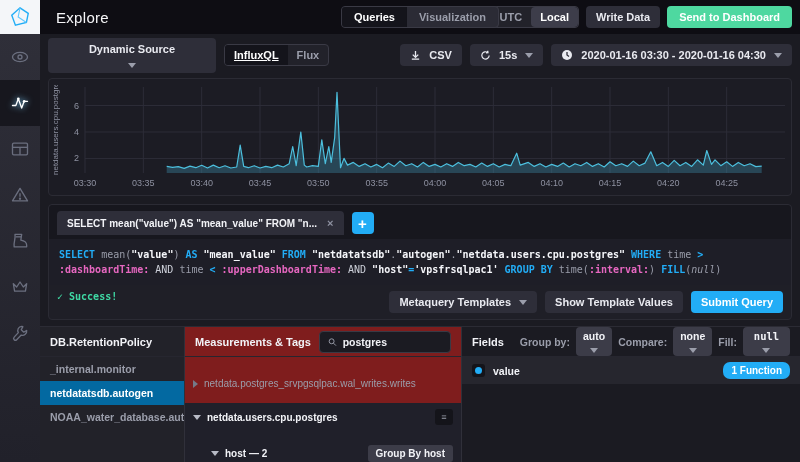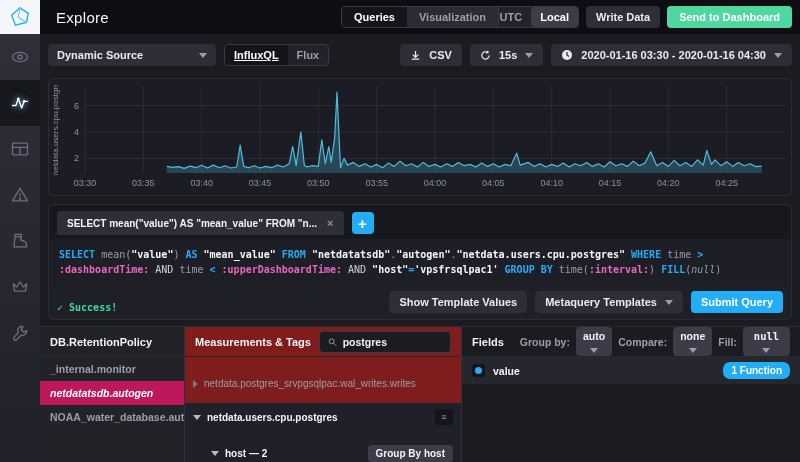--- a/index.html
+++ b/index.html
@@ -27,21 +27,21 @@
   .center-toggle { position:absolute; left:50%; transform:translateX(-50%); }
   .topnav-right { margin-left:auto; display:flex; align-items:center; gap:7px;justify-content:space-between; }
   .help-circle { width:18px; height:18px; border-radius:50%; background:#2e2e39; color:#9b9eab; font-weight:bold; font-size:11px; display:flex; align-items:center; justify-content:center; cursor:pointer; }
   .btn { background:#2e2e39; color:#e9eaf0; font-weight:bold; font-size:11px; border:none; border-radius:4px; padding:5px 10px; cursor:pointer; white-space:nowrap; font-family:inherit; }
   .btn.green { background:#4ed8a0; color:#ffffff; padding:5px 12px; }
   .btn.blue { background:#22adf6; color:#fff; }
   .tgl-wrap { display:flex; background:#22222a; border:1px solid #3a3a45; border-radius:4px; overflow:hidden; }
 
   .toolbar { height:42px; display:flex; align-items:center; padding:0 8px; gap:8px; flex-shrink:0; }
   .dropdown { background:#2e2e39; border-radius:4px; padding:5px 9px; display:flex; align-items:center; gap:8px; font-weight:bold; color:#e9eaf0; cursor:pointer; }
-  .dropdown.src { width:168px; justify-content:space-between; }
+  .dropdown.src { width:168px; justify-content:space-between;flex-direction:column; }
   .caret { width:0; height:0; border-left:4px solid transparent; border-right:4px solid transparent; border-top:5px solid #9b9eab; }
   .toolbar-right { margin-left:auto; display:flex; gap:8px; align-items:center; }
   .ico { display:inline-flex; }
 
   
   .chart-panel { margin:2px 8px 4px 8px; height:118px; background:#1c1c24; border:1px solid #2b2b34; border-radius:4px; position:relative; flex-shrink:0; }
   .ylabel { position:absolute; left:2px; top:6px; bottom:20px; width:12px; color:#8e91a1; font-size:8px; writing-mode:vertical-rl; transform:rotate(180deg); text-align:center; overflow:hidden; white-space:nowrap; }
 
   
   .query-panel { margin:4px 8px 0 8px; background:#1f1f27; border:1px solid #2b2b34; border-radius:4px; flex-shrink:0; }
@@ -50,34 +50,34 @@
   .tab-close { color:#8e91a1; font-size:11px; cursor:pointer; }
   .add-tab { width:22px; height:22px; background:#22adf6; border-radius:4px; color:#fff; font-size:15px; font-weight:bold; display:flex; align-items:center; justify-content:center; cursor:pointer; }
   .editor { margin:0; padding:8px 10px; background:#1e1e27; font-family:"DejaVu Sans Mono", monospace; font-size:10px; line-height:15px; white-space:pre-wrap; word-break:break-word; min-height:44px; cursor:text; }
   .tk-kw { color:#22adf6; font-weight:bold; }
   .tk-op { color:#22adf6; font-weight:bold; }
   .tk-str { color:#f5f6fa; font-weight:bold; }
   .tk-tvar { color:#e667c0; font-weight:bold; }
   .tk-plain { color:#9a9daa; }
   .tk-and { color:#cdd0d9; }
   .tk-null { color:#9a9daa; font-style:italic; }
-  .status-row { display:flex; align-items:flex-end; padding:6px 8px; gap:4px; }
+  .status-row { display:flex; align-items:flex-start; padding:6px 8px; gap:4px; }
   .success { color:#3fd9a4; font-weight:bold; font-family:"DejaVu Sans Mono", monospace; font-size:10px; }
   .status-right { margin-left:auto; display:flex; gap:8px; align-items:center; }
   .drop-btn { display:flex; align-items:center; gap:8px; }
 
   
   .builder { flex:1; display:flex; margin-top:6px; border-top:1px solid #2b2b34; min-height:0; }
   .col { overflow:hidden; }
   .col-db { width:145px; background:#222229; border-right:1px solid #30303a; }
   .col-meas { width:277px; background:#7f1d1d; border-right:1px solid #30303a; }
   .col-fields { flex:1; background:#1b1b22; }
   .col-head { height:30px; display:flex; align-items:center; padding:0 10px; color:#f2f3f7; font-weight:bold; font-size:11px; gap:8px; border-bottom:1px solid #26262f; }
   .db-item { padding:6px 10px; color:#9b9eab; font-weight:bold; font-size:10.5px; cursor:pointer; }
-  .db-item.selected { background:#be185d; color:#fff;font-style:italic; }
+  .db-item.selected { background:#0369a1; color:#fff; }
   .search-box { flex:1; display:flex; align-items:center; gap:6px; background:#1b1b22; border:1px solid #3a3a45; border-radius:4px; padding:4px 8px; }
   .search-box input { background:transparent; border:none; outline:none; color:#f2f3f7; font-weight:bold; font-size:10.5px; width:100%; font-family:inherit; }
   .search-box input::placeholder { color:#757988; font-style:italic; font-weight:normal; }
   .sliver { height:7px; overflow:hidden; opacity:.45; padding:0 10px 0 24px; color:#9b9eab; font-size:10px; }
   .meas-row { display:flex; align-items:center; gap:6px; padding:6px 8px; color:#9b9eab; font-size:10px; cursor:pointer;margin-top:8px; }
   .meas-row .lbl { white-space:nowrap; overflow:hidden; text-overflow:ellipsis; }
   .meas-expanded { background:#20202a; padding-bottom:8px; }
   .meas-row.head-row { color:#f2f3f7; font-weight:bold; }
   .caret-right { width:0; height:0; border-top:4px solid transparent; border-bottom:4px solid transparent; border-left:5px solid #757988; flex-shrink:0; }
   .caret-down { width:0; height:0; border-left:4px solid transparent; border-right:4px solid transparent; border-top:5px solid #b8bbc6; flex-shrink:0; }
@@ -253,25 +253,25 @@
         <div class="query-tab">
           <span>SELECT mean("value") AS "mean_value" FROM "n...</span>
           <span class="tab-close">×</span>
         </div>
         <div class="add-tab">+</div>
       </div>
       <div class="editor"><span class="tk-kw">SELECT </span><span class="tk-plain">mean(</span><span class="tk-str">"value"</span><span class="tk-plain">) </span><span class="tk-kw">AS </span><span class="tk-str">"mean_value" </span><span class="tk-kw">FROM </span><span class="tk-str">"netdatatsdb"</span><span class="tk-plain">.</span><span class="tk-str">"autogen"</span><span class="tk-plain">.</span><span class="tk-str">"netdata.users.cpu.postgres" </span><span class="tk-kw">WHERE </span><span class="tk-plain">time </span><span class="tk-op">&gt; </span><span class="tk-tvar">:dashboardTime:</span><span class="tk-and"> AND </span><span class="tk-plain">time </span><span class="tk-op">&lt; </span><span class="tk-tvar">:upperDashboardTime:</span><span class="tk-and"> AND </span><span class="tk-str">"host"</span><span class="tk-op">=</span><span class="tk-str">'vpsfrsqlpac1' </span><span class="tk-kw">GROUP BY </span><span class="tk-plain">time(</span><span class="tk-tvar">:interval:</span><span class="tk-plain">) </span><span class="tk-kw">FILL</span><span class="tk-plain">(</span><span class="tk-null">null</span><span class="tk-plain">)</span></div>
       <div class="status-row">
         <span class="success">✓ Success!</span>
         <div class="status-right">
-          <button class="btn">Show Template Values</button>
           <button class="btn drop-btn">
             <span>Metaquery Templates</span>
             <span class="caret"></span>
           </button>
+          <button class="btn">Show Template Values</button>
           <button class="btn blue">Submit Query</button>
         </div>
       </div>
     </div>
 
     <div class="builder">
 
       <div class="col col-db">
         <div class="col-head">DB.RetentionPolicy</div>
         <div class="db-item">_internal.monitor</div>

